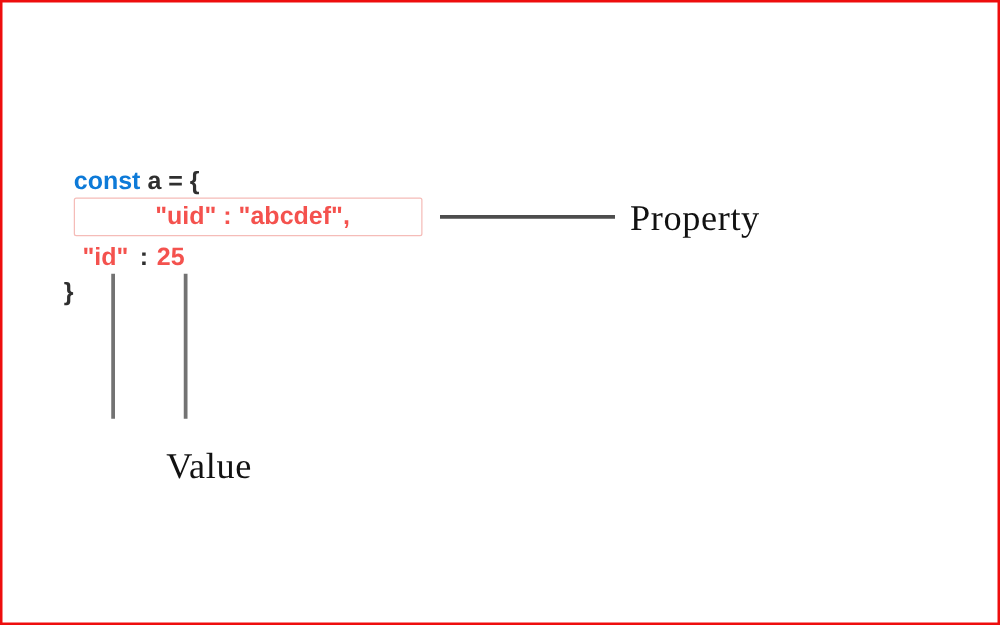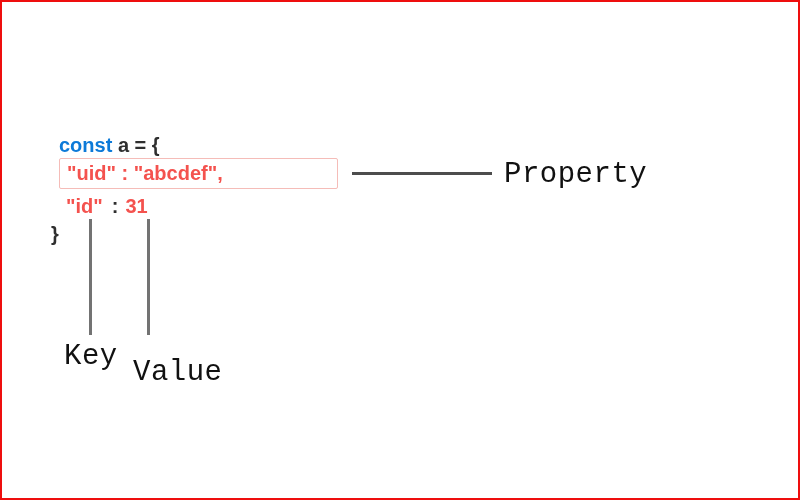--- a/index.html
+++ b/index.html
@@ -9,20 +9,21 @@
   }
   .canvas {
     position: relative;
     width: 800px;
     height: 500px;
     box-sizing: border-box;
     background: #ffffff;
     border: 2px solid var(--frame-red, #ee0e0e);
     overflow: hidden;
     font-family: "Liberation Sans", sans-serif;
+    text-align: center;
   }
   
   .code-line {
     position: absolute;
     font-family: "Liberation Sans", sans-serif;
     font-size: 20px;
     font-weight: bold;
     white-space: pre;
     color: var(--code-black, #2f2f2f);
     line-height: 24px;
@@ -66,46 +67,45 @@
     width: 3px; height: 116px;
     top: 217px;
     background: var(--vertical-line, #737373);
   }
   .vline-key   { left: 87px; }
   .vline-value { left: 145px; }
 
   
   .label {
     position: absolute;
-    font-family: Liberation Mono, monospace;
+    font-family: Liberation Serif, serif;
     font-size: 29px;
     font-weight: normal;
     color: var(--label-black, #111111);
     letter-spacing: 0.5px;
     line-height: 34px;
     white-space: nowrap;
   }
   .label-property { left: 502px; top: 156px; }
   .label-key      { left: 62px;  top: 338px; }
   .label-value    { left: 131px; top: 354px; }
 </style>
 </head>
 <body>
 
 <div class="canvas">
 
   <div class="code-line decl"><span class="kw">const</span><span class="blk"> a = {</span></div>
 
   <div class="highlight-box"><span class="red">"uid"</span> <span class="red">:</span> <span class="red">"abcdef",</span></div>
 
-  <div class="code-line id-line"><span class="red">"id"</span><span class="id-colon">:</span><span class="red">31</span></div>
+  <div class="code-line id-line"><span class="red">"id"</span><span class="id-colon">:</span><span class="red">25</span></div>
 
   <div class="code-line brace">}</div>
 
   <div class="hline"></div>
   <div class="vline vline-key"></div>
   <div class="vline vline-value"></div>
 
   <div class="label label-property">Property</div>
-  <div class="label label-key">Key</div>
   <div class="label label-value">Value</div>
 
 </div>
 
 </body></html>

